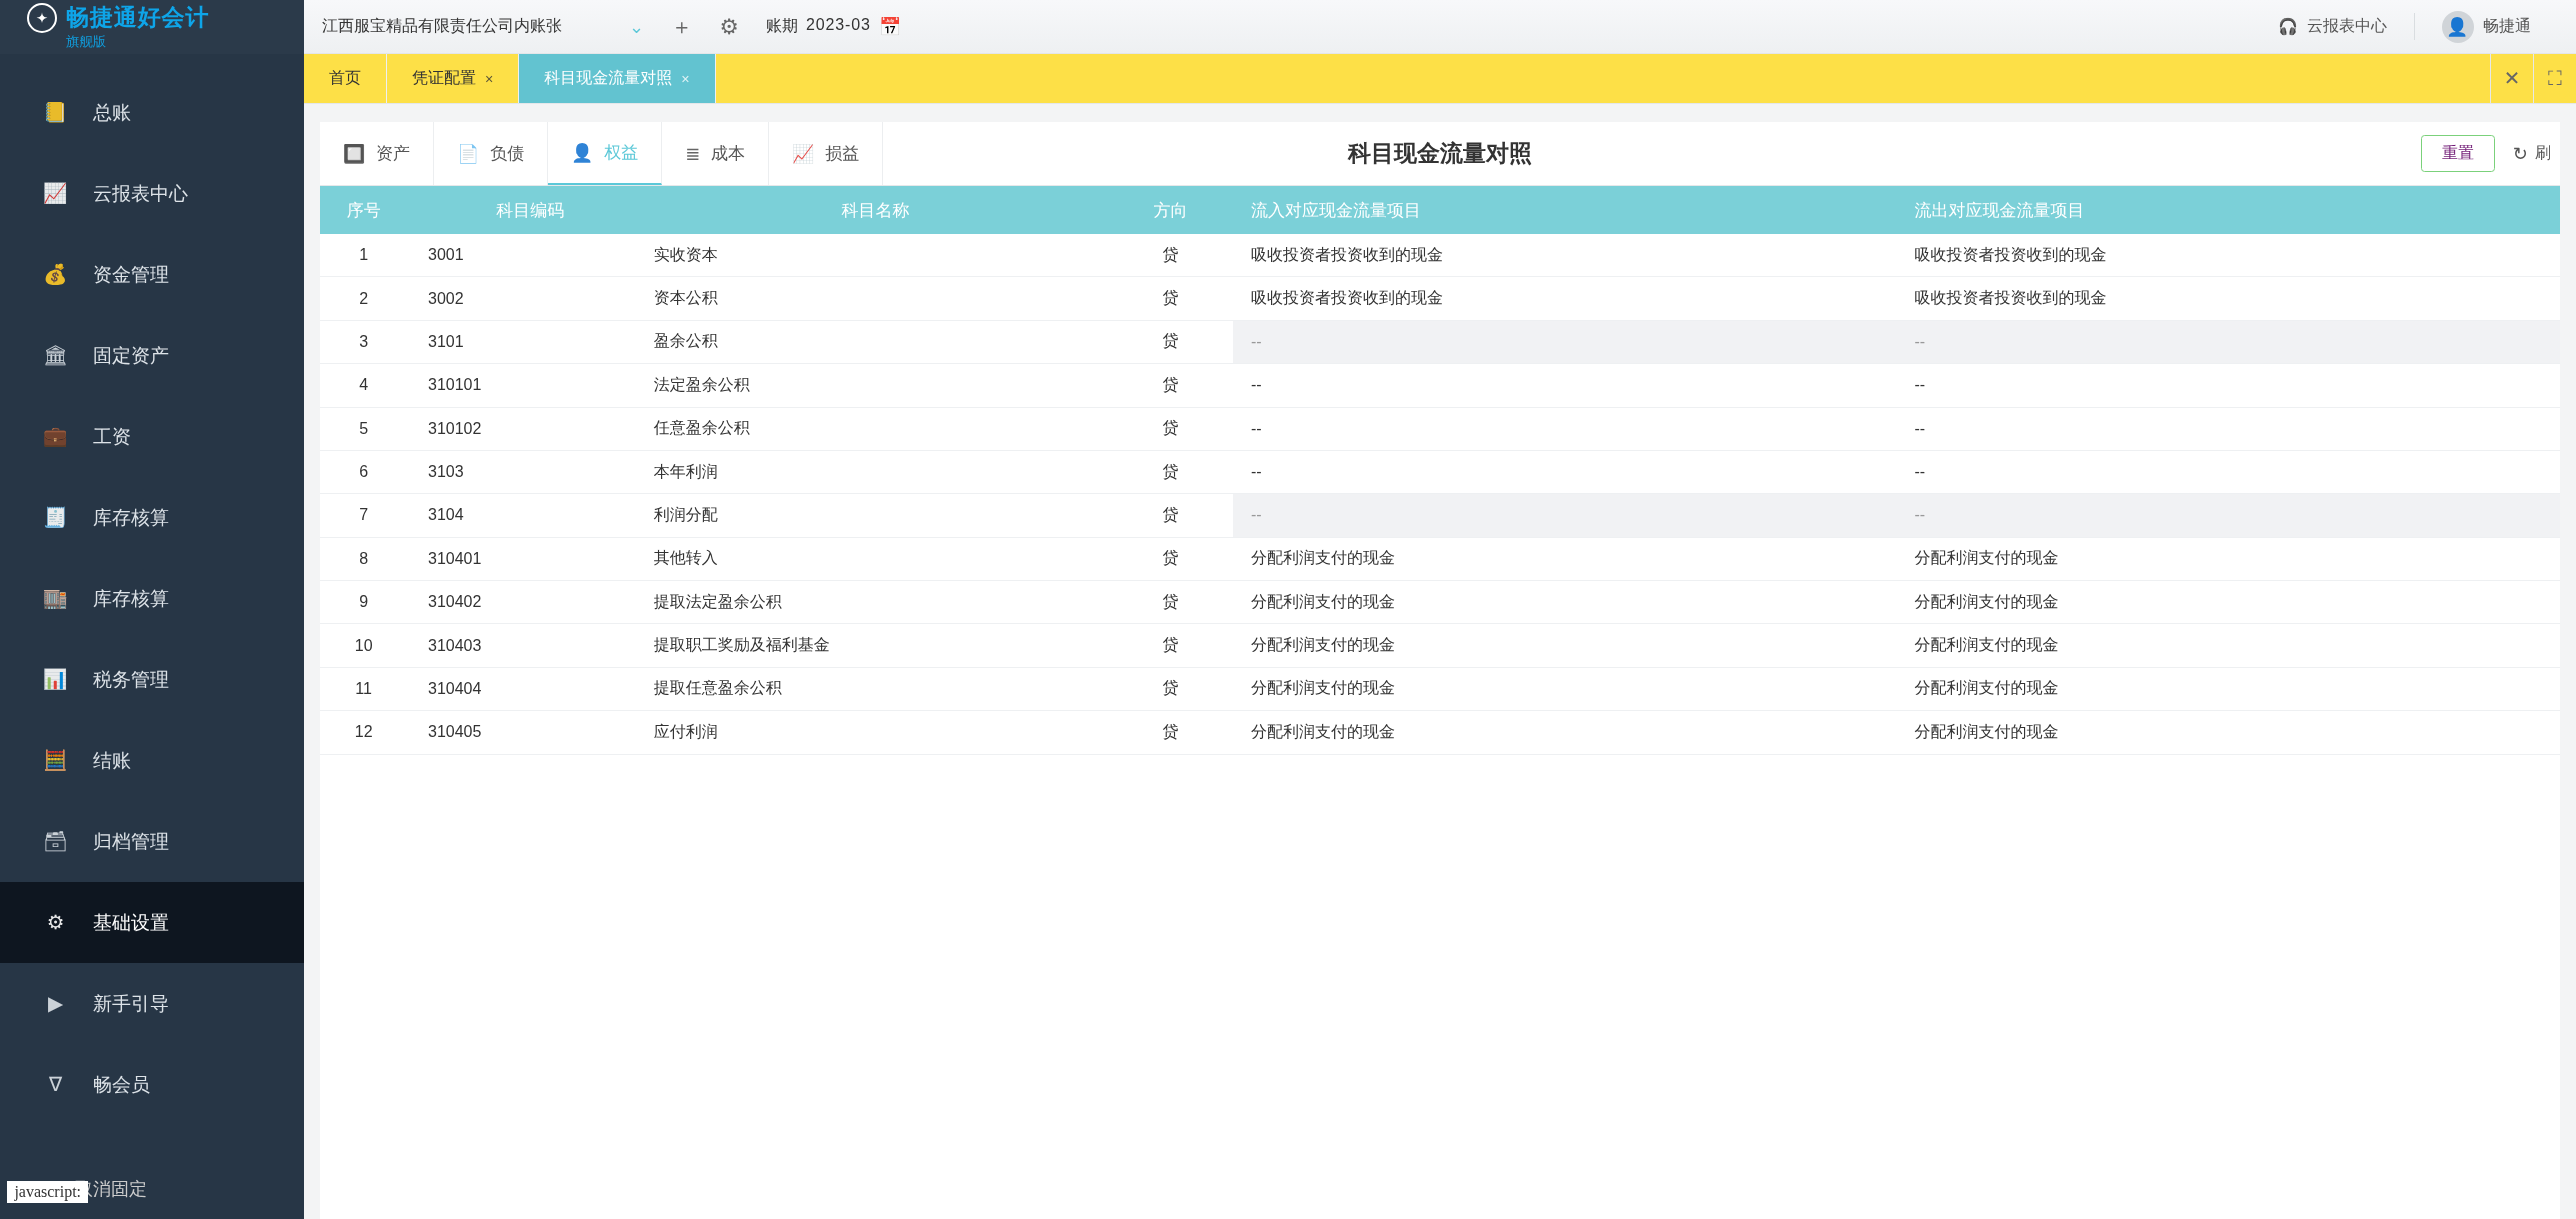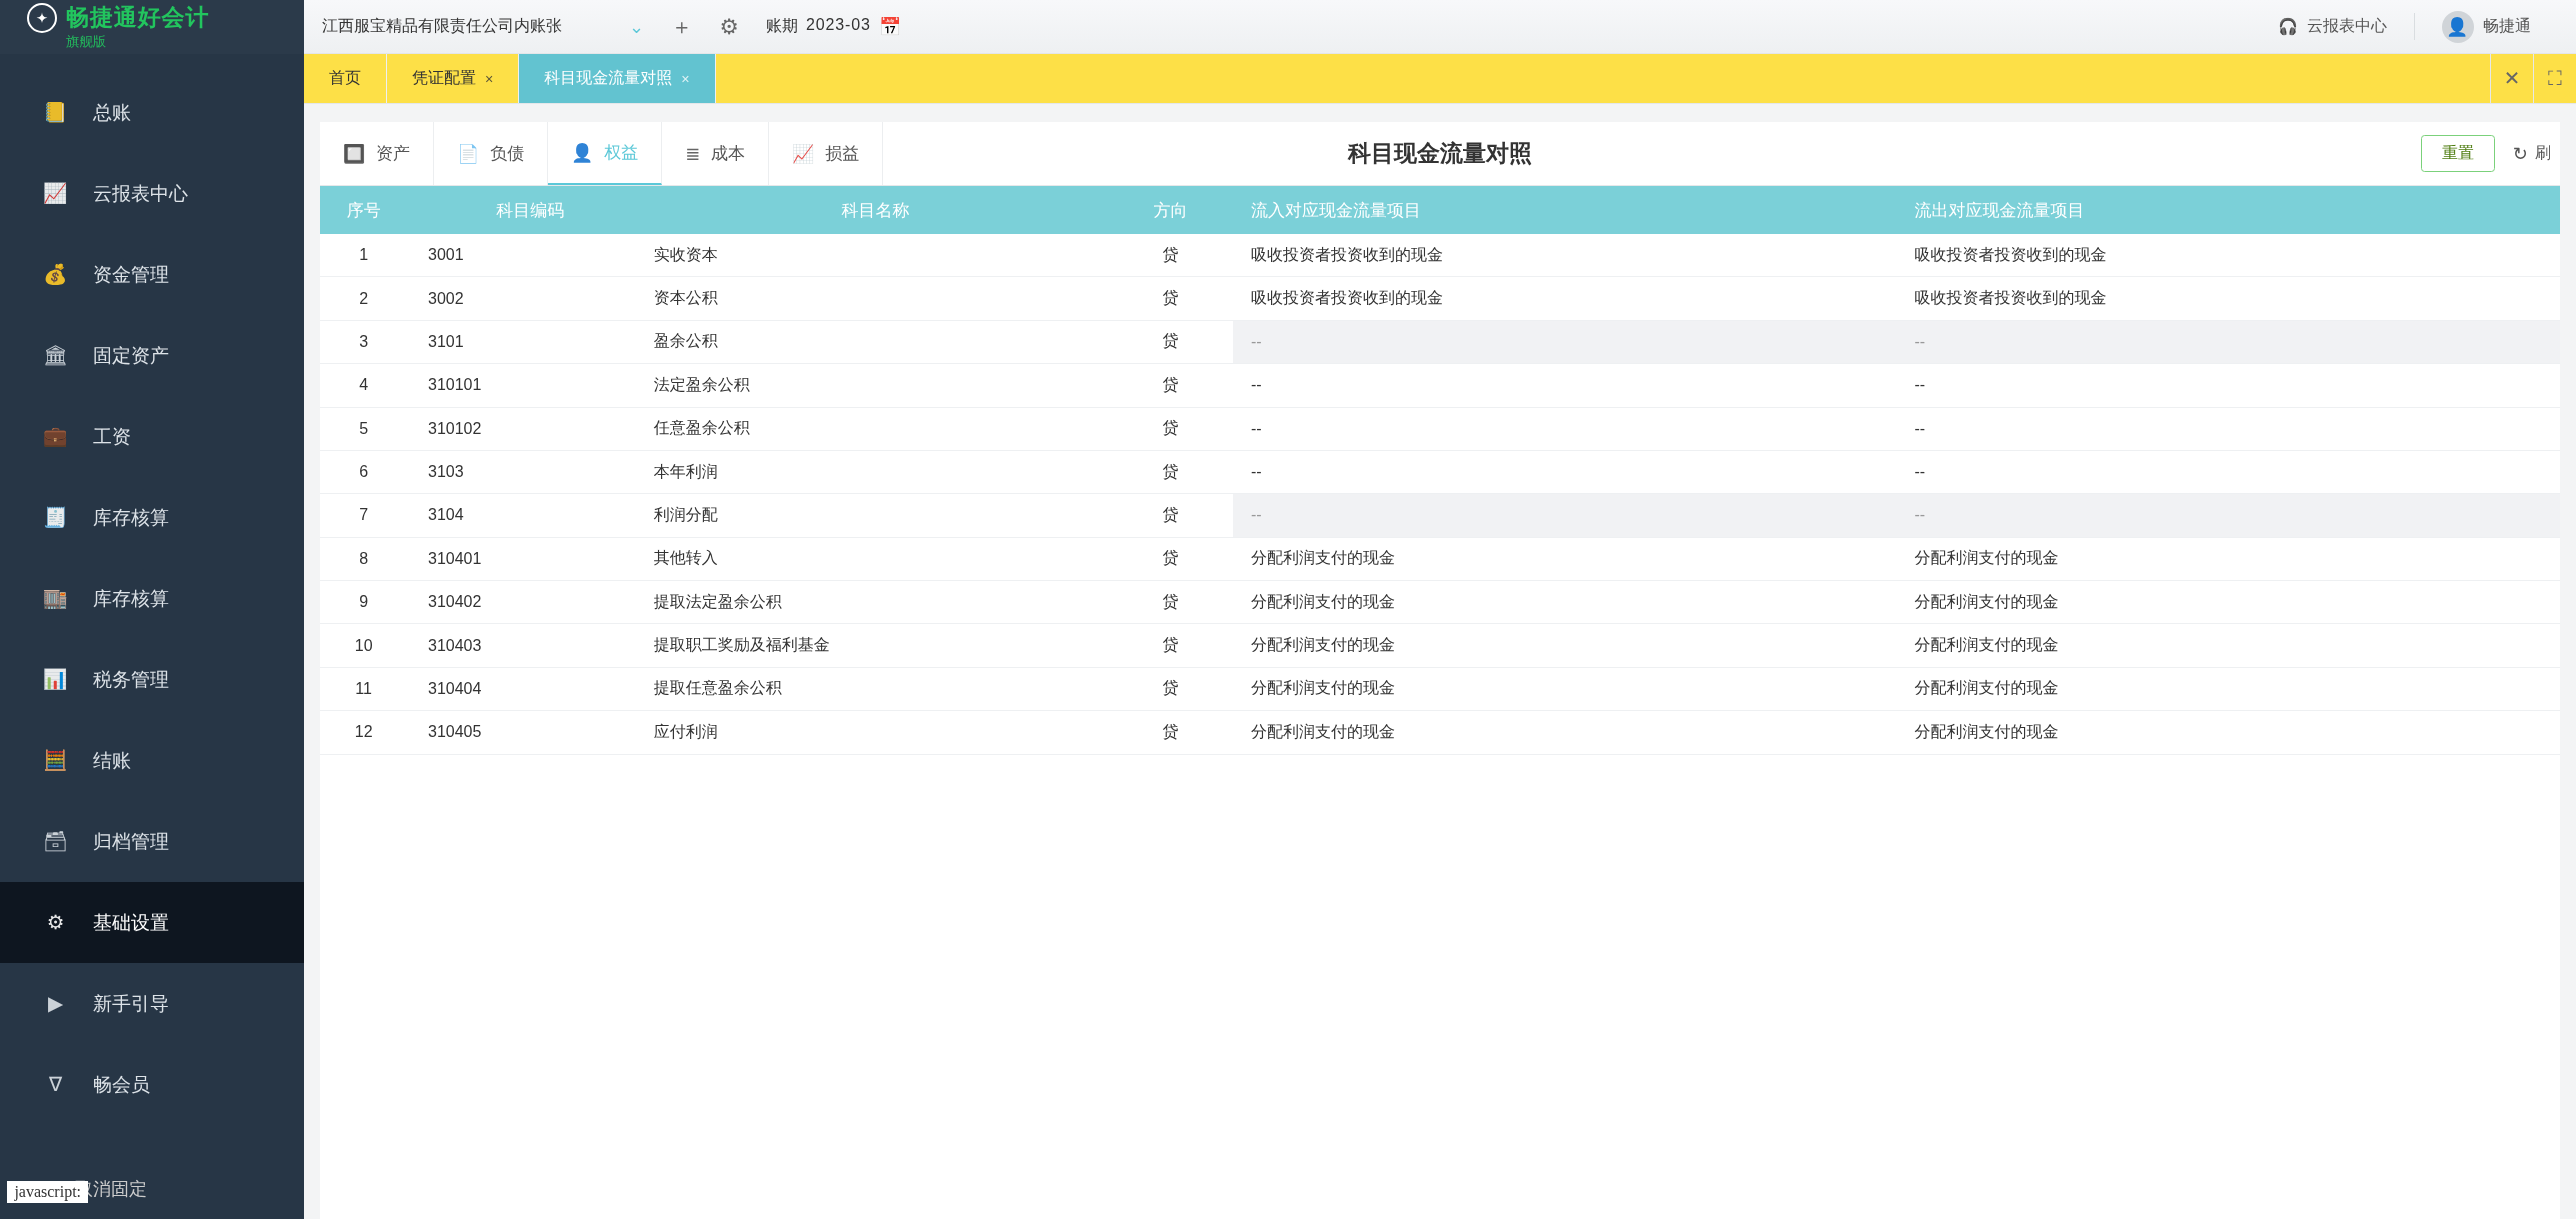--- a/index.html
+++ b/index.html
@@ -1,21 +1,21 @@
 <!DOCTYPE html>
 <html><head>
 <meta charset="utf-8">
 <style>
 * { box-sizing: border-box; margin: 0; padding: 0; }
 html, body { width: 100%; height: 100%; font-family: "Microsoft YaHei", Arial, sans-serif; font-size: 14.3px; color: #333; background: #f5f6f7; overflow: hidden; }
 .app { display: flex; flex-direction: column; width: 2576px; height: 1219px; transform-origin: top left; background: #f0f1f2; }
 
 
 .header { height: 54px; display: flex; align-items: center; background: linear-gradient(to bottom,#f7f8fa,#eef0f2); border-bottom: 0.9px solid #e4e6e9; padding: 0 18px 0 0; }
-.logo-block { width: 304px; height: 54px; display: flex; flex-direction: column; align-items: flex-start; justify-content: center; padding-left: 27px; color: #22c55e; background: #2b3a4a; }
+.logo-block { width: 304px; height: 54px; display: flex; flex-direction: column; align-items: flex-start; justify-content: center; padding-left: 27px; color: #0ea5e9; background: #2b3a4a; }
 .logo-row { display: flex; align-items: center; gap: 9px; }
 .logo-icon { width: 30px; height: 30px; border: 2.7px solid #fff; border-radius: 50%; position: relative; display:flex; align-items:center; justify-content:center;}
 .logo-icon::before { content: "✦"; color:#fff; font-size:14.3px; }
 .logo-text { font-size: 23px; font-weight: 700; letter-spacing: 0.9px; }
 .logo-sub { font-size: 13.4px; opacity: .9; margin-top: 0px; margin-left: 39px; }
 .company-select { margin-left: 18px; font-size: 16px; color: #333; display: flex; align-items: center; gap: 67px; height: 54px; }
 .chev { color: #5cc8d8; font-size: 18px; }
 .hdr-icons { display: flex; align-items: center; gap: 27px; margin-left: 27px; color: #666; }
 .hdr-icons span { font-size: 21.5px; cursor: pointer; }
 .period { margin-left: 27px; display: flex; align-items: flex-start; gap: 8px; font-size: 16px; color: #333; }
@@ -48,21 +48,21 @@
 
 .content { flex:1; padding: 18px 16px 0 16px; overflow:hidden; display:flex; flex-direction:column; }
 
 .toolbar { height: 64px; display:flex; align-items:center; background:#fff; border-bottom:0.9px solid #e6e8ea; }
 .filter-tabs { display:flex; align-items:stretch; height:100%; }
 .ftab { display:flex; align-items:center; gap:10.7px; padding: 0 23px; font-size:17px; color:#555; border-right:0.9px solid #eceef0; cursor:pointer; }
 .ftab.active { color:#5cc8d8; border-bottom:2.7px solid #5cc8d8; }
 .ftab .f-icon { font-size:18px; opacity:.9; }
 .title-center { position:absolute; left:50%; transform:translateX(-50%); font-size:23px; font-weight:600; color:#333; }
 .toolbar-right { margin-left:auto; display:flex; align-items:center; gap:18px; padding-right:9px; }
-.reset-btn { border:0.9px solid #7bd17b; color:#4d7c0f; background:#fff; padding:7.2px 19.7px; font-size:16px; border-radius:3.6px; cursor:pointer; }
+.reset-btn { border:0.9px solid #7bd17b; color:#701a75; background:#fff; padding:7.2px 19.7px; font-size:16px; border-radius:3.6px; cursor:pointer; }
 .refresh { display:flex; align-items:center; gap:7.2px; color:#555; font-size:16px; cursor:pointer;}
 .refresh .r-icon { font-size:18px; }
 
 
 .table-wrap { flex:1; overflow:auto; background:#fff; }
 table { width:100%; border-collapse: collapse; font-size:16px; }
 thead th { background:#7bd0d8; color:#fff; font-weight:500; padding:12.5px 10.7px; text-align:center; font-size:17px; }
 tbody td { padding:10.7px 10.7px; border-bottom:0.9px solid #eef0f2; color:#333; font-size:16px; }
 .col-seq { width:90px; text-align:center;padding-left:8px;}
 .col-code { width:233px; text-align:left; padding-left:18px;}

